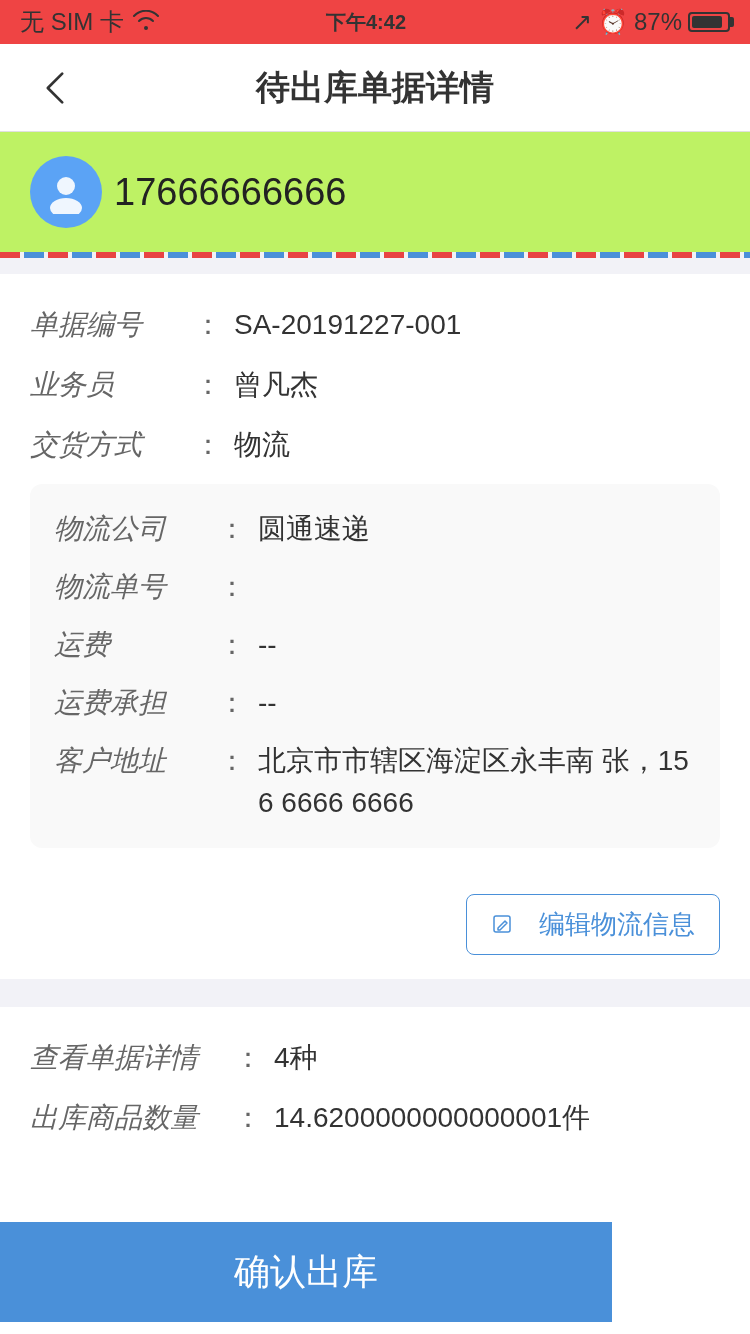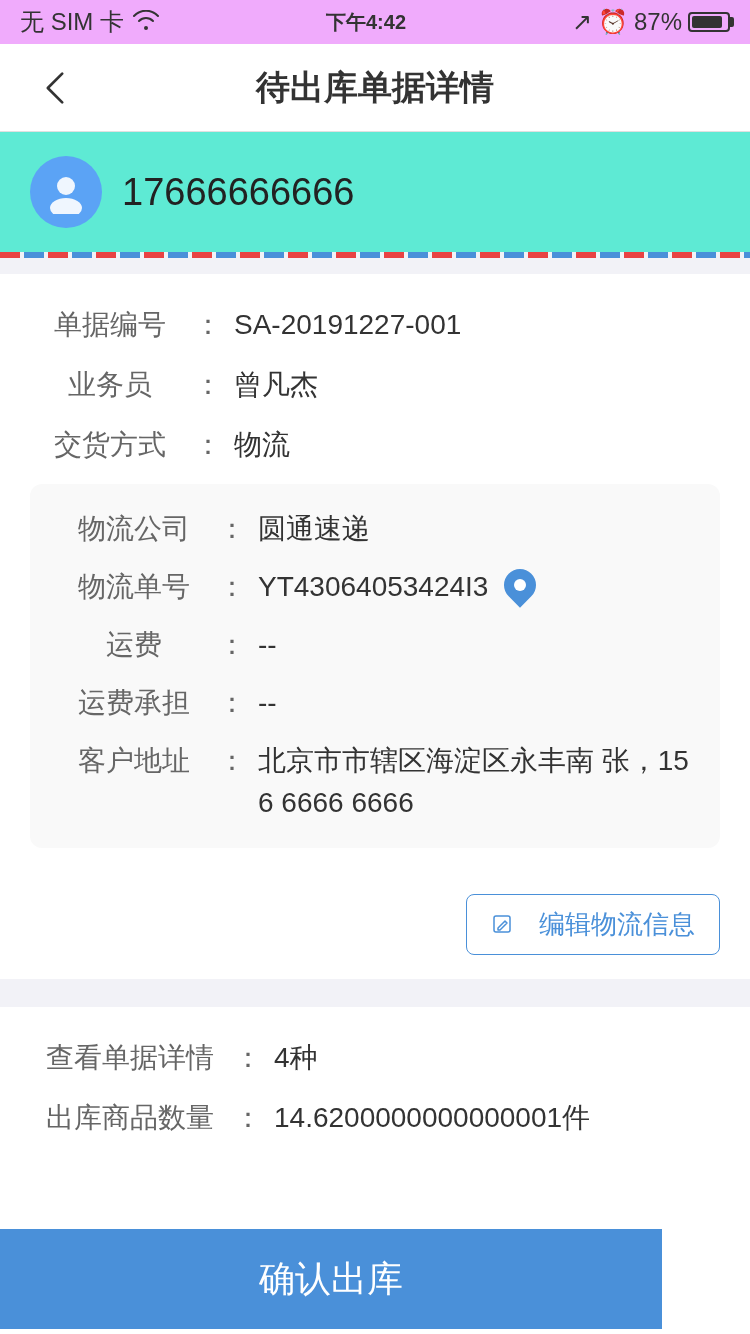--- a/index.html
+++ b/index.html
@@ -9,21 +9,21 @@
       min-height: 1334px;
       font-family: -apple-system, "PingFang SC", "Helvetica Neue", sans-serif;
       background: #f2f2f7;
       font-size: 28px;
       color: #333;
     }
 
     
     .status-bar {
       height: 44px;
-      background: #f0abfc;
+      background: #ef4444;
       display: flex;
       align-items: center;
       justify-content: space-between;
       padding: 0 20px;
       font-size: 24px;
       font-weight: 500;
     }
     .status-left { display: flex; align-items: center; gap: 8px; }
     .status-center { font-size: 20px; font-weight: 600; }
     .status-right { display: flex; align-items: center; gap: 6px; font-size: 24px; }
@@ -59,25 +59,25 @@
       flex: 1;
       text-align: center;
       font-size: 34px;
       font-weight: 600;
       color: #333;
       margin-right: 50px;
     }
 
     
     .customer-header {
-      background: #5eead4;
+      background: #bef264;
       padding: 24px 30px;
       display: flex;
       align-items: center;
-      gap: 20px;
+      gap: 12px;
     }
     .avatar {
       width: 72px; height: 72px;
       border-radius: 50%;
       background: #5BA3F5;
       display: flex; align-items: center; justify-content: center;
       flex-shrink: 0;
     }
     .avatar svg { width: 44px; height: 44px; }
     .customer-phone { font-size: 38px; font-weight: 500; color: #222; }
@@ -106,21 +106,22 @@
       align-items: flex-start;
       margin-bottom: 18px;
       line-height: 1.5;
     }
     .row:last-child { margin-bottom: 0; }
     .label {
       color: #666;
       font-size: 28px;
       flex-shrink: 0;
       width: 160px;
-      text-align: center;
+      text-align: left;
+      font-style: italic;
     }
     .colon {
       color: #666;
       font-size: 28px;
       margin: 0 12px 0 4px;
       flex-shrink: 0;
     }
     .value {
       font-size: 28px;
       color: #333;
@@ -195,22 +196,22 @@
       display: flex;
       align-items: center;
       gap: 10px;
       cursor: pointer;
       background: #fff;
     }
 
     
     .confirm-btn-wrapper {
       position: fixed;
-      bottom: 5px;
-      width: 662px;
+      bottom: 12px;
+      width: 612px;
       padding: 0;
     }
     .confirm-btn {
       width: 100%;
       height: 100px;
       background: #4a90d9;
       color: #fff;
       font-size: 36px;
       font-weight: 500;
       border: none;
@@ -292,28 +293,20 @@
 
     <div class="logistics-card">
       <div class="logistics-row">
         <span class="label">物流公司</span>
         <span class="colon">：</span>
         <span class="value">圆通速递</span>
       </div>
       <div class="logistics-row">
         <span class="label">物流单号</span>
         <span class="colon">：</span>
-        <div class="tracking-value">
-          <span>YT43064053424I3</span>
-          <div style="position:relative; width:36px; height:36px; flex-shrink:0;">
-            <div style="width:32px;height:32px;background:#4a90d9;border-radius:50% 50% 50% 0;transform:rotate(-45deg);display:flex;align-items:center;justify-content:center;">
-              <div style="width:12px;height:12px;background:#fff;border-radius:50%;transform:rotate(45deg);"></div>
-            </div>
-          </div>
-        </div>
       </div>
       <div class="logistics-row">
         <span class="label">运费</span>
         <span class="colon">：</span>
         <span class="value">--</span>
       </div>
       <div class="logistics-row">
         <span class="label">运费承担</span>
         <span class="colon">：</span>
         <span class="value">--</span>

